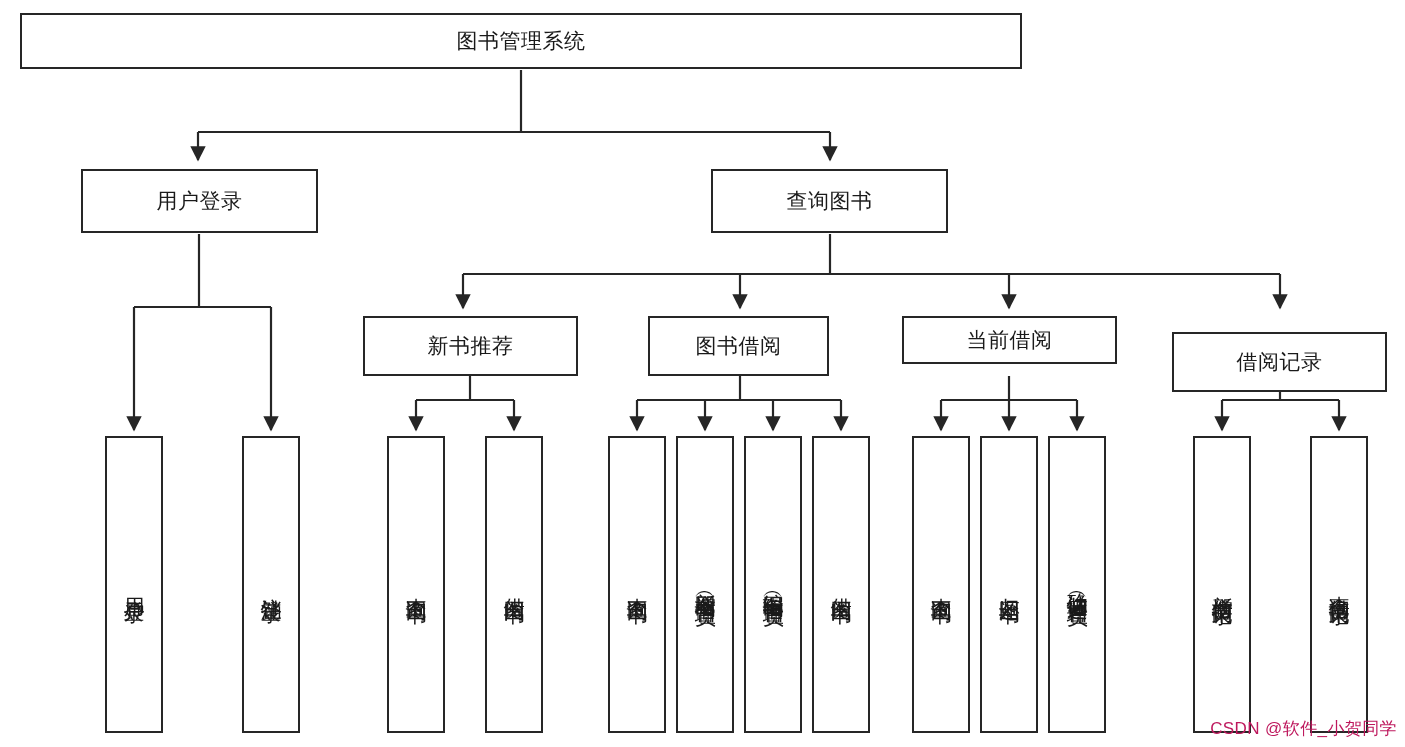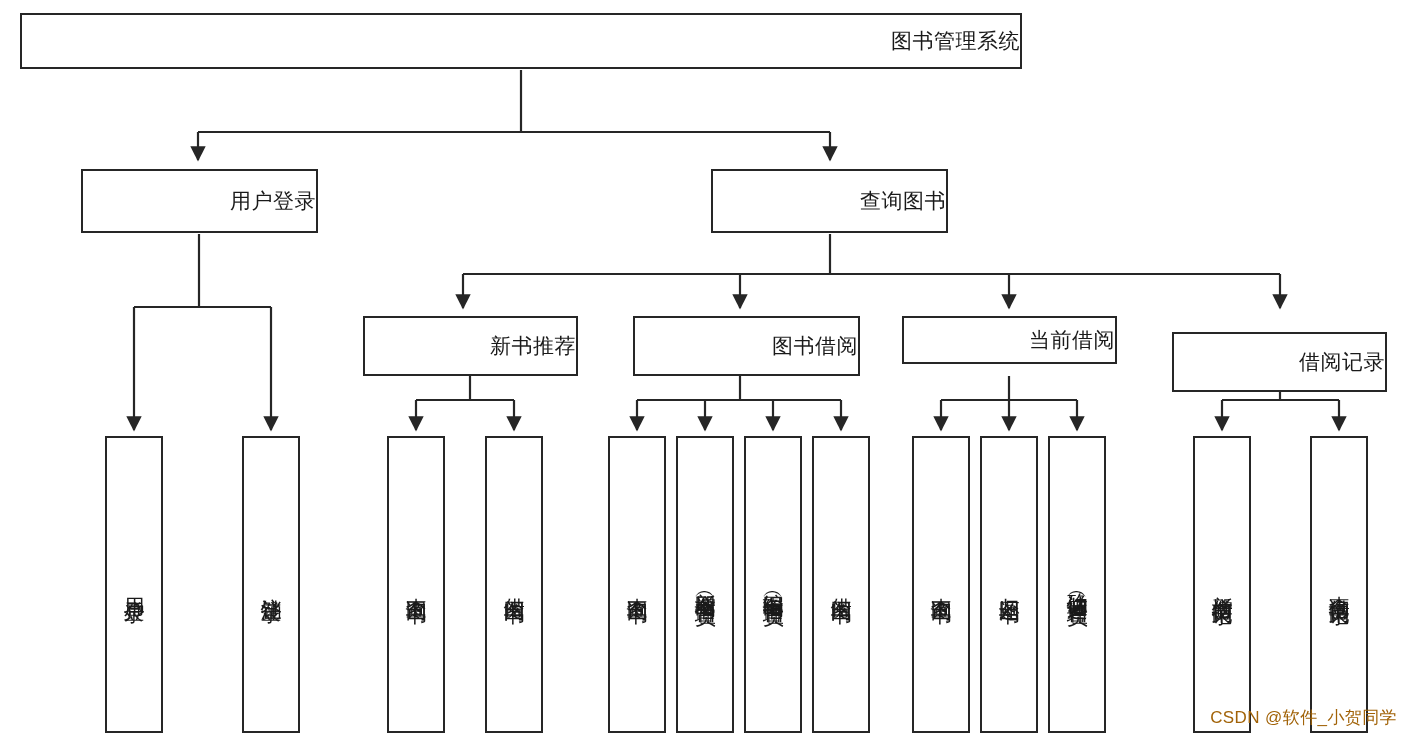--- a/index.html
+++ b/index.html
@@ -23,21 +23,21 @@
     height: 747px;
     pointer-events: none;
   }
   .node {
     position: absolute;
     box-sizing: border-box;
     background: #ffffff;
     border: 2px solid #262626;
     display: flex;
     align-items: center;
-    justify-content: flex-end;
+    justify-content: center;
     color: #1a1a1a;
     z-index: 2;
   }
   .node .lbl {
     display: block;
     text-align: center;
     line-height: 1.18;
     white-space: nowrap;
   }
   .node.h .lbl {
@@ -53,23 +53,23 @@
     writing-mode: vertical-rl;
     text-orientation: upright;
     font-size: 21px;
     line-height: 1.06;
     letter-spacing: 2px;
     white-space: nowrap;
   }
   #watermark {
     position: absolute;
     right: 8px;
-    bottom: 18px;
+    bottom: 7px;
     font-size: 17px;
-    color: #a16207;
+    color: #be185d;
     letter-spacing: 0.4px;
     z-index: 5;
     white-space: nowrap;
   }
 </style>
 </head>
 <body>
 
 <div id="canvas">
 
@@ -132,21 +132,21 @@
   </div>
 
   <div class="node h" style="left:711px; top:169px; width:237px; height:64px;">
     <span class="lbl">查询图书</span>
   </div>
 
   <div class="node h" style="left:363px; top:316px; width:215px; height:60px;">
     <span class="lbl">新书推荐</span>
   </div>
 
-  <div class="node h" style="left:633px; top:316px; width:227px; height:60px;">
+  <div class="node h" style="left:648px; top:316px; width:181px; height:60px;">
     <span class="lbl">图书借阅</span>
   </div>
 
   <div class="node h" style="left:902px; top:316px; width:215px; height:48px;">
     <span class="lbl">当前借阅</span>
   </div>
 
   <div class="node h" style="left:1172px; top:332px; width:215px; height:60px;">
     <span class="lbl">借阅记录</span>
   </div>

